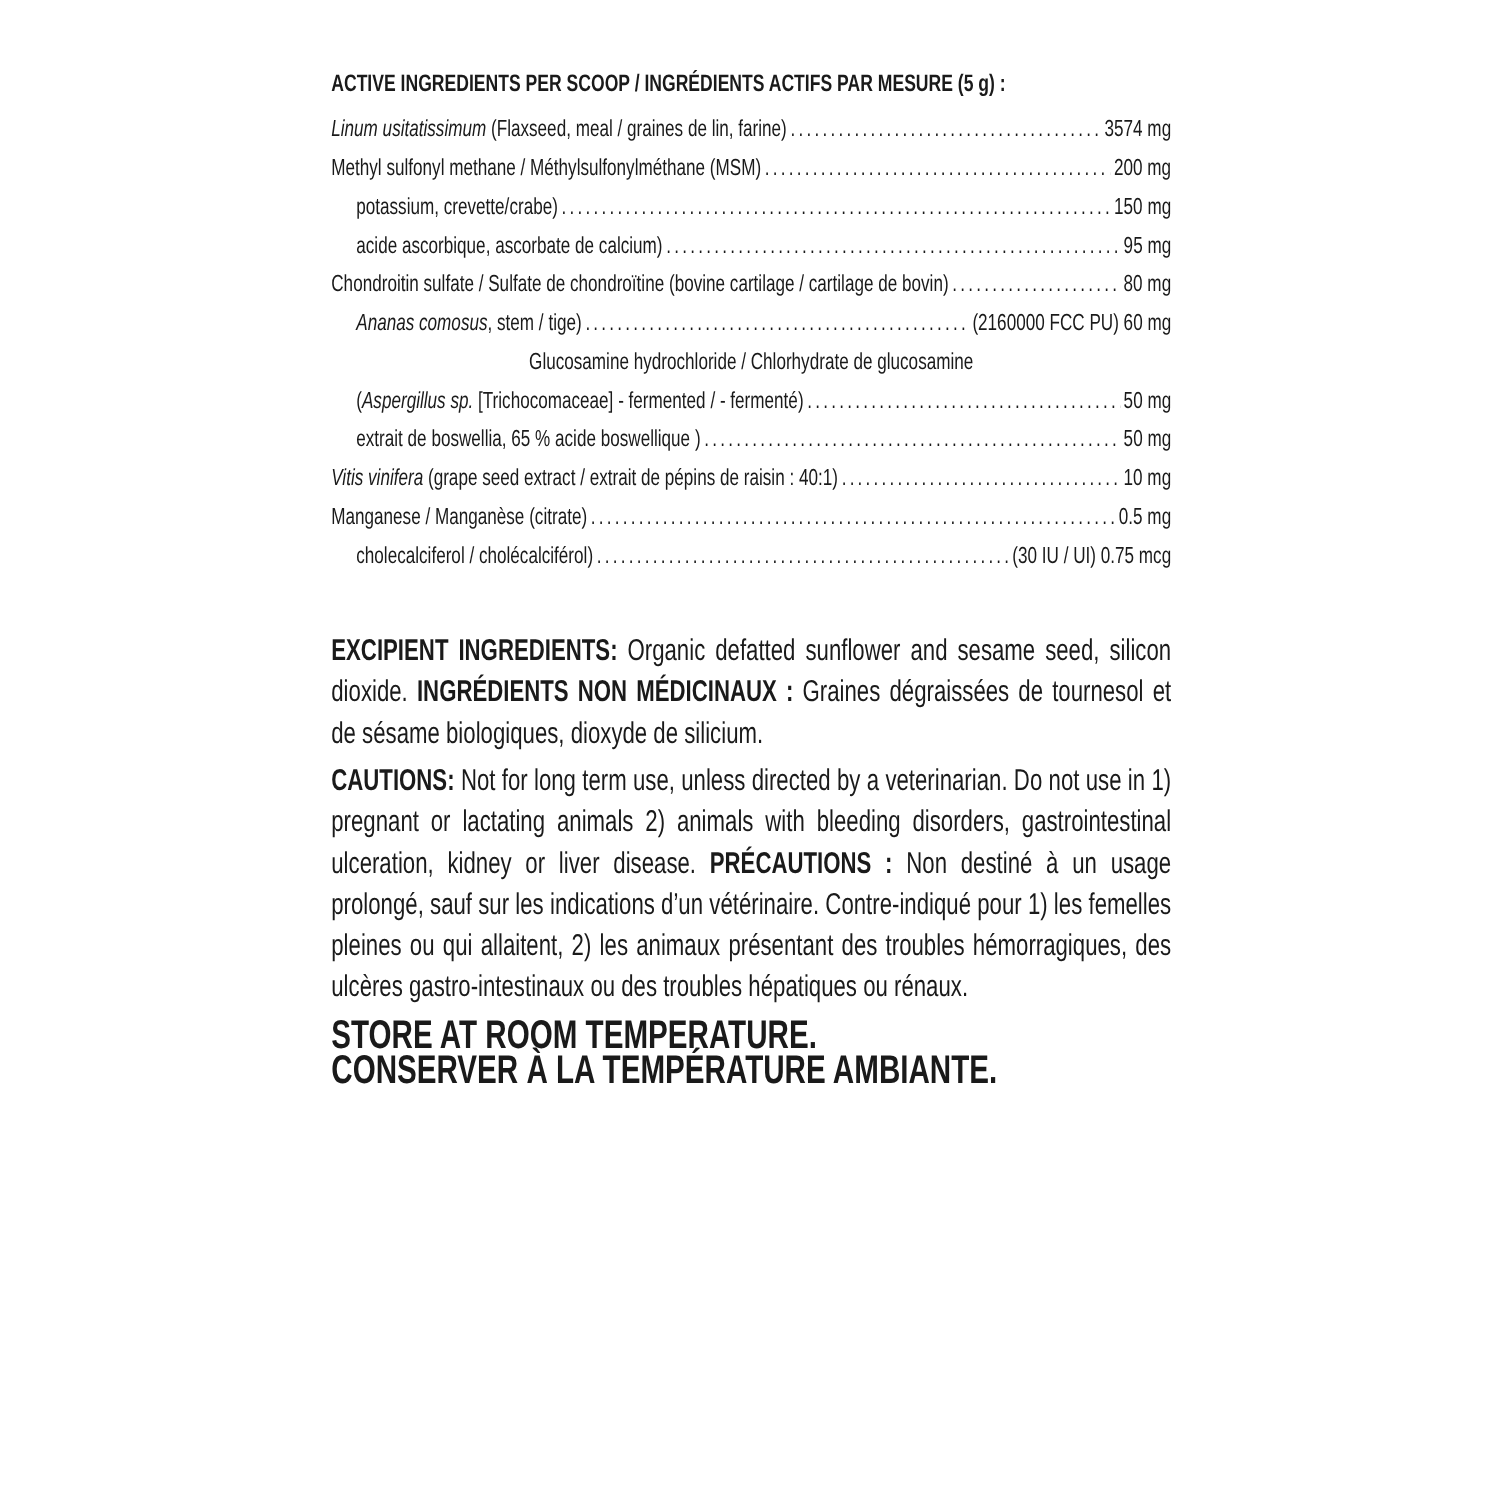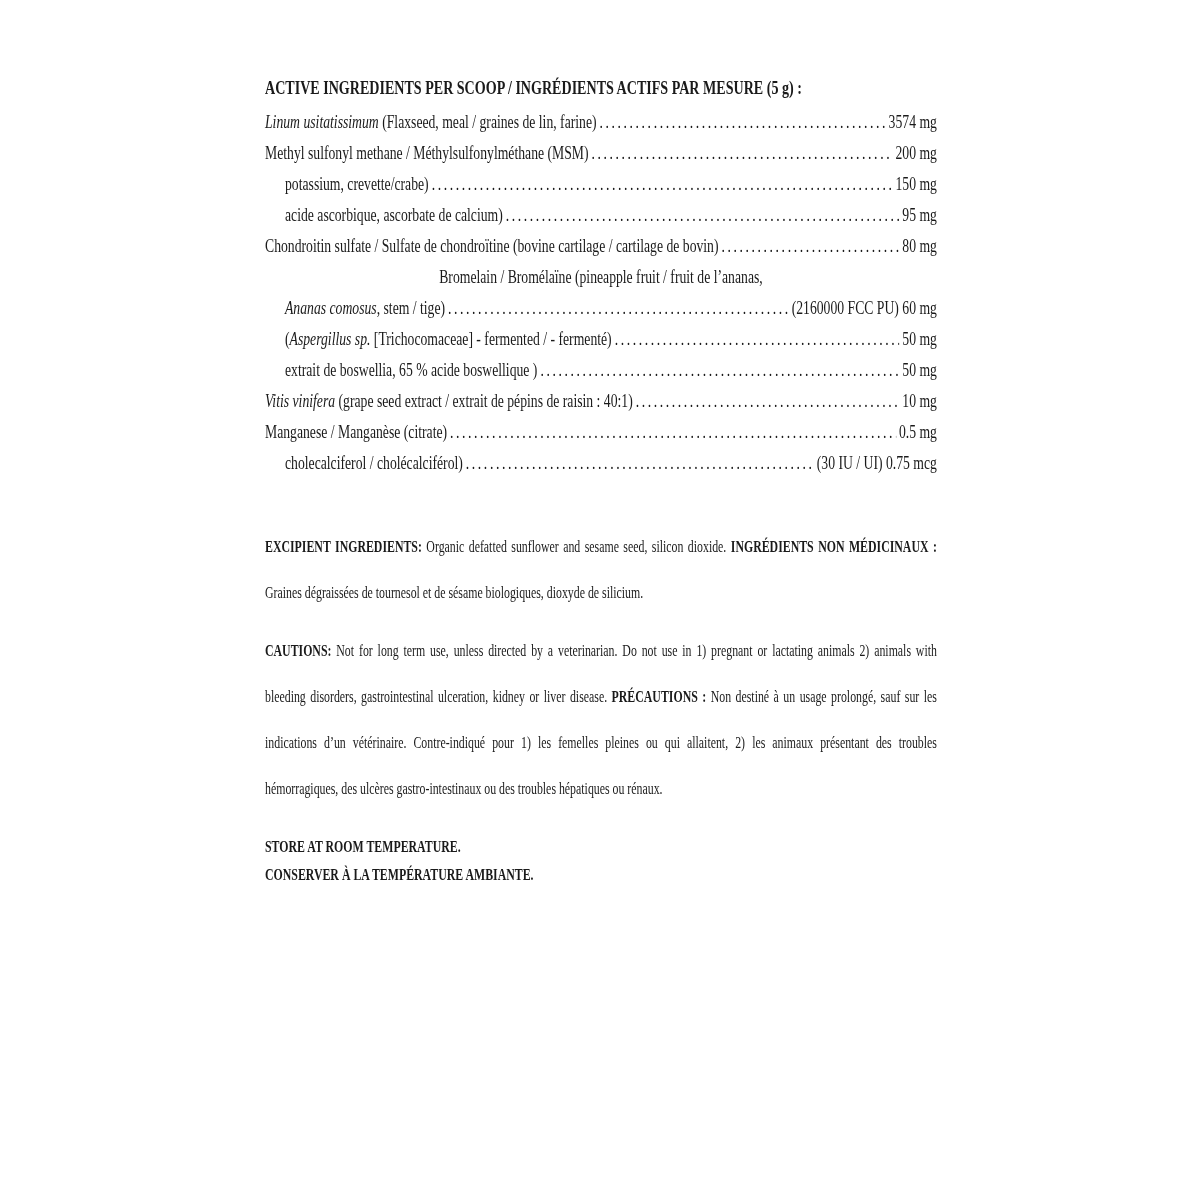--- a/index.html
+++ b/index.html
@@ -1,20 +1,19 @@
 <!DOCTYPE html>
 <html><head>
   <meta charset="utf-8">
   <style>
     html, body { margin: 0; padding: 0; background: #ffffff; }
     body { width: 1200px; height: 1200px; position: relative; overflow: hidden; color: #1a1a1a; }
     .page {
       position: absolute; left: 265px; top: 55px; width: 672px;
-      font-family: Liberation Serif, serif;
-      margin-top: 20px;
+      font-family: Liberation Sans, sans-serif;
     }
     .heading {
       font-weight: bold; font-size: 19px; white-space: nowrap;
       transform: scaleX(0.74); transform-origin: left top; height: 26px; line-height: 26px;
     }
     .ing-list { margin-top: 6px; text-align: center; }
     .row {
       font-size: 18.5px; line-height: 31px; height: 31px; position: relative; white-space: nowrap;
     }
     .row.tight { height: 25px; line-height: 25px; }
@@ -24,31 +23,31 @@
     }
     .row.indent .inner { left: 20px; width: 881px; }
     .row .txt { flex: 0 0 auto; }
     .row .dots {
       flex: 1 1 auto; overflow: hidden; white-space: nowrap; letter-spacing: 3.5px; margin: 0 4px; color: #1a1a1a;
     }
     .row .amt { flex: 0 0 auto; }
     .row.nodots .inner { display: block; }
     i { font-style: italic; }
     .para {
-      font-size: 16px; line-height: 46px; text-align: justify; position: relative;
+      font-size: 24px; line-height: 33px; text-align: justify; position: relative;
     }
     .para .pinner {
       width: 908px; transform: scaleX(0.74); transform-origin: left top;
       text-align: justify; text-align-last: left;
     }
     .para b { font-weight: bold; }
     .excipient { margin-top: 45px; height: 95px; }
     .cautions { margin-top: 9px; height: 190px; }
     .warning { margin-top: 8px; height: 63px; }
-    .store { margin-top: 15px; font-weight: bold; font-size: 16px; line-height: 28px; }
+    .store { margin-top: 15px; font-weight: bold; font-size: 32px; line-height: 28px; }
     .store .pinner { width: 908px; transform: scaleX(0.74); transform-origin: left top; }
   </style>
 </head>
 <body>
 
 <div class="page">
 
   <div class="heading">ACTIVE INGREDIENTS PER SCOOP / INGRÉDIENTS ACTIFS PAR MESURE (5 g) :</div>
 
   <div class="ing-list">
@@ -86,31 +85,31 @@
     </div>
 
     <div class="row">
       <div class="inner">
         <span class="txt">Chondroitin sulfate / Sulfate de chondroïtine (bovine cartilage / cartilage de bovin)</span>
         <span class="dots">..................................................................................................................</span>
         <span class="amt">80 mg</span>
       </div>
     </div>
 
-    <div class="row nodots">
-      <div class="inner"><span>Bromelain / Bromélaïne (pineapple fruit / fruit de l’ananas,</span></div>
-    </div>
     <div class="row indent">
       <div class="inner">
         <span class="txt"><i>Ananas comosus</i><span>, stem / tige)</span></span>
         <span class="dots">..................................................................................................................</span>
         <span class="amt">(2160000 FCC PU) 60 mg</span>
       </div>
     </div>
 
+    <div class="row nodots">
+      <div class="inner"><span>Glucosamine hydrochloride / Chlorhydrate de glucosamine</span></div>
+    </div>
     <div class="row indent">
       <div class="inner">
         <span class="txt"><span>(</span><i>Aspergillus sp.</i><span> [Trichocomaceae] - fermented / - fermenté)</span></span>
         <span class="dots">..................................................................................................................</span>
         <span class="amt">50 mg</span>
       </div>
     </div>
 
     <div class="row indent">
       <div class="inner">

